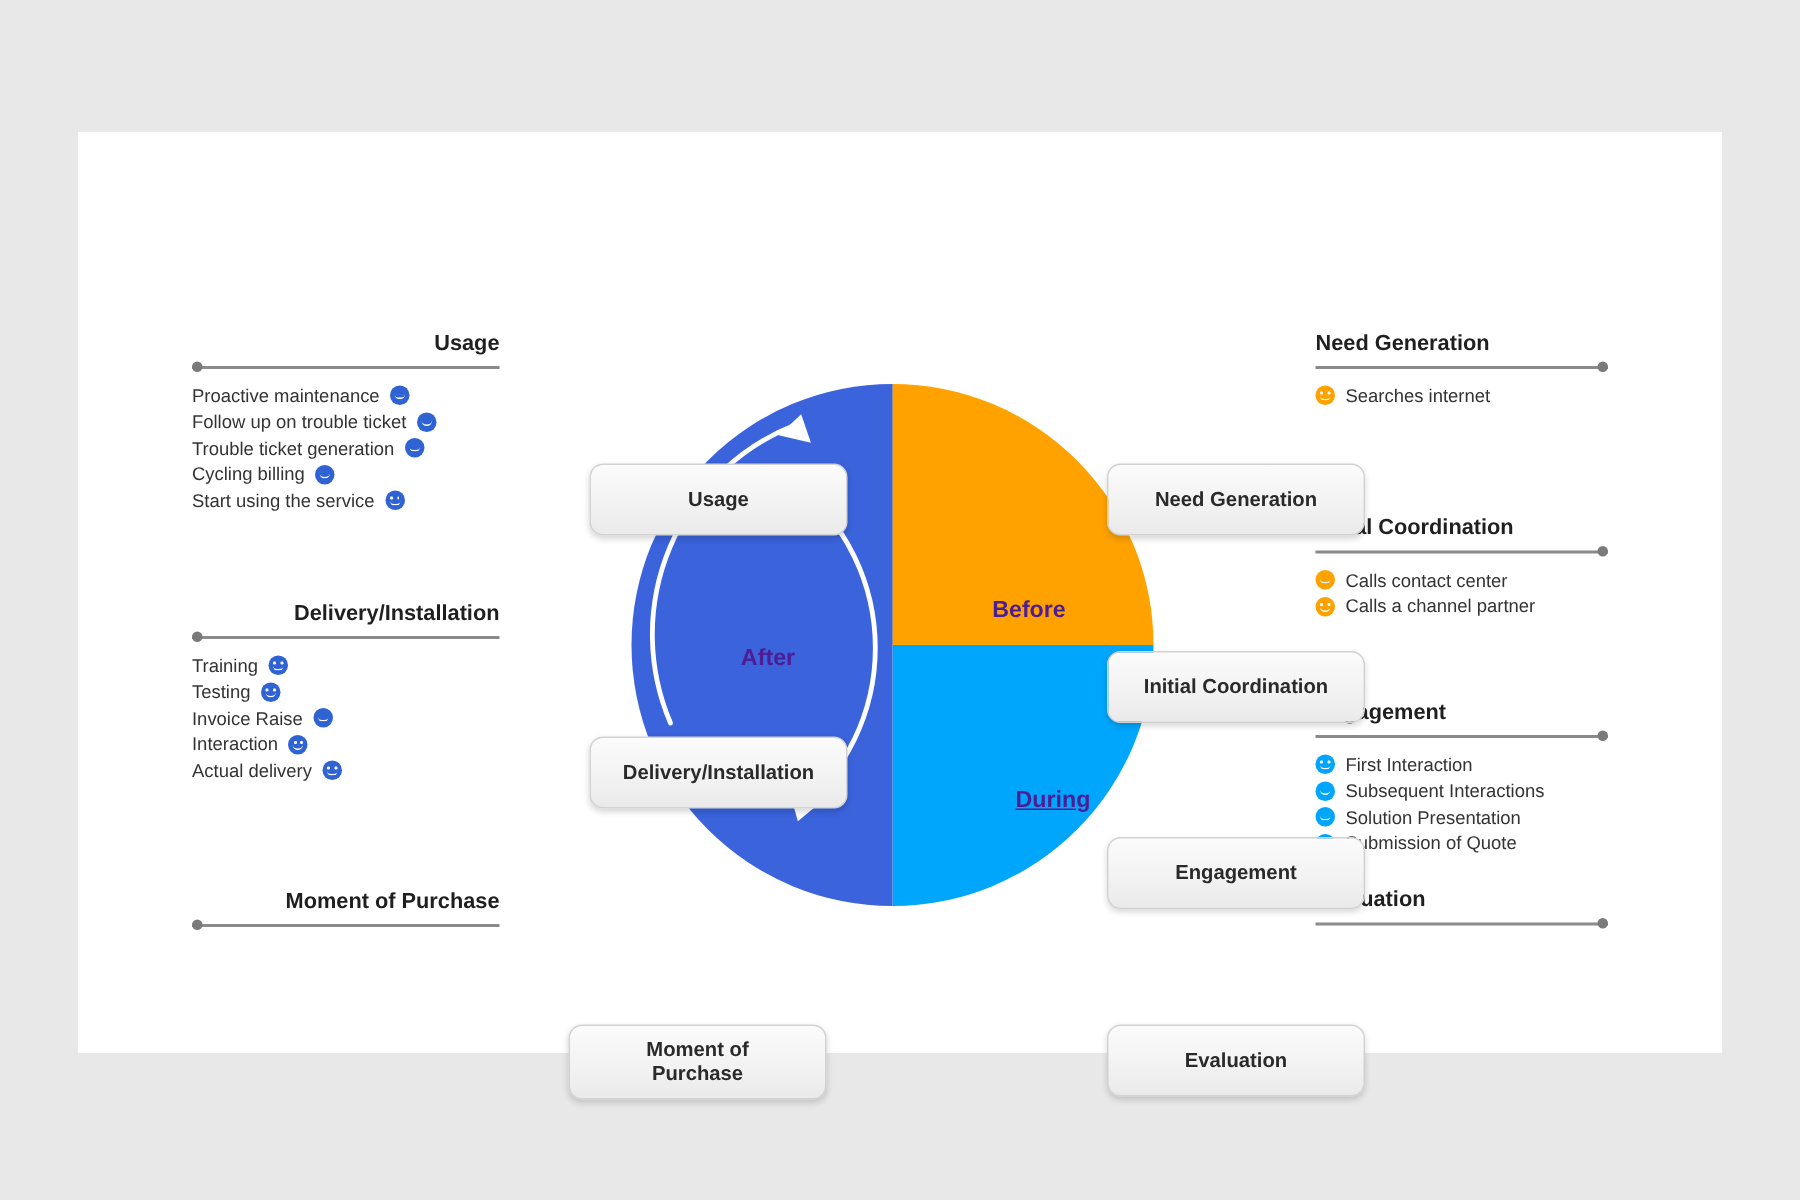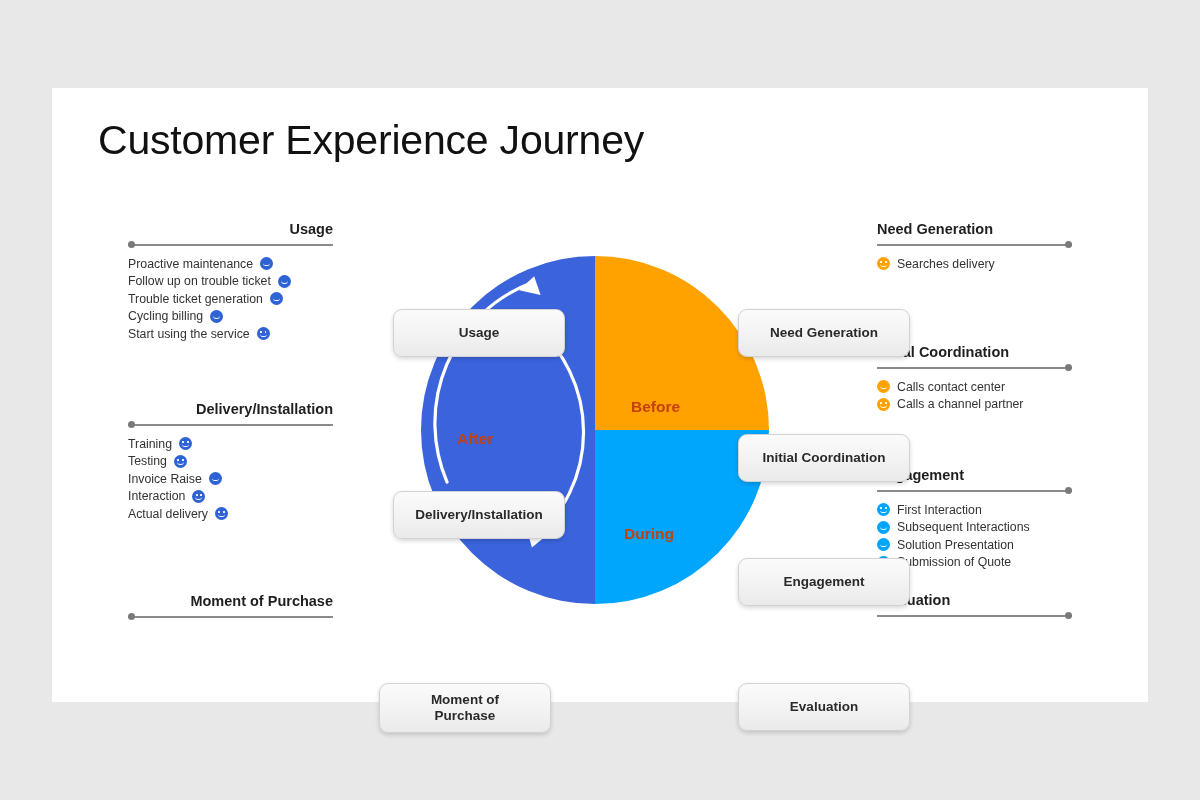--- a/index.html
+++ b/index.html
@@ -28,29 +28,29 @@
   
   #wheel {
     position: absolute;
     left: 333px; top: 132px;
     width: 420px; height: 420px;
   }
   #wheel svg { display: block; }
 
   .ring-label {
     position: absolute;
-    color: #c2410c;
+    color: #4c1d95;
     font-size: 15.5px;
     font-weight: bold;
-    text-align: left;
+    text-align: center;
     white-space: pre-line;
     line-height: 1.18;
   }
   #lbl-before { left: 246px; top: 178px; width: 110px; }
-  #lbl-during { left: 239px; top: 305px; width: 110px; }
+  #lbl-during { left: 262px; top: 305px; width: 110px; text-decoration: underline; }
   #lbl-after  { left: 72px;  top: 210px; width: 110px; }
   #lbl-loyalty{ left: 72px;  top: 337px; width: 110px; }
 
   
   .box {
     position: absolute;
     border-radius: 9px;
     background: linear-gradient(180deg,#fbfbfb 0%,#f3f3f3 52%,#eaeaea 100%);
     border: 1px solid #d2d2d2;
     box-shadow: 0 2px 4px rgba(0,0,0,0.16);
@@ -146,21 +146,20 @@
     top: 5.4px;
     left: 2.8px; right: 2.8px;
     height: 3.6px;
   }
 </style>
 </head>
 <body>
 
 <div id="slide">
 
-  <div id="title">Customer Experience Journey</div>
 
   <div id="wheel">
     <svg width="420" height="420" viewBox="0 0 420 420">
 
       <path d="M 210 22 A 188 188 0 0 1 210 398" fill="none" stroke="#ffffff" stroke-width="7" opacity="0.95"></path>
 
       <path d="M 210 210 L 210 36 A 174 174 0 0 1 210 210 Z" fill="#ffa200"></path>
       <path d="M 210 36 A 174 174 0 0 1 384 210 L 210 210 Z" fill="#ffa200"></path>
       <path d="M 210 210 L 384 210 A 174 174 0 0 1 210 384 Z" fill="#00a5fc"></path>
       <path d="M 210 36 A 174 174 0 0 0 210 384 Z" fill="#3b63dc"></path>
@@ -288,21 +287,21 @@
         <span class="line"></span>
         <span class="dot"></span>
       </div>
       <ul class="items">
         <li>
           <span class="face smile" style="background: rgb(255, 162, 0);">
             <span class="eye l"></span>
             <span class="eye r"></span>
             <span class="mouth"></span>
           </span>
-          <span class="itxt">Searches delivery</span>
+          <span class="itxt">Searches internet</span>
         </li>
       </ul>
     </div>
   <div class="group grp-right" id="g-right-1" style="left:825px; top:256px; width:195px;">
       <div class="grp-head">Initial Coordination</div>
       <div class="rule">
         <span class="line"></span>
         <span class="dot"></span>
       </div>
       <ul class="items">

